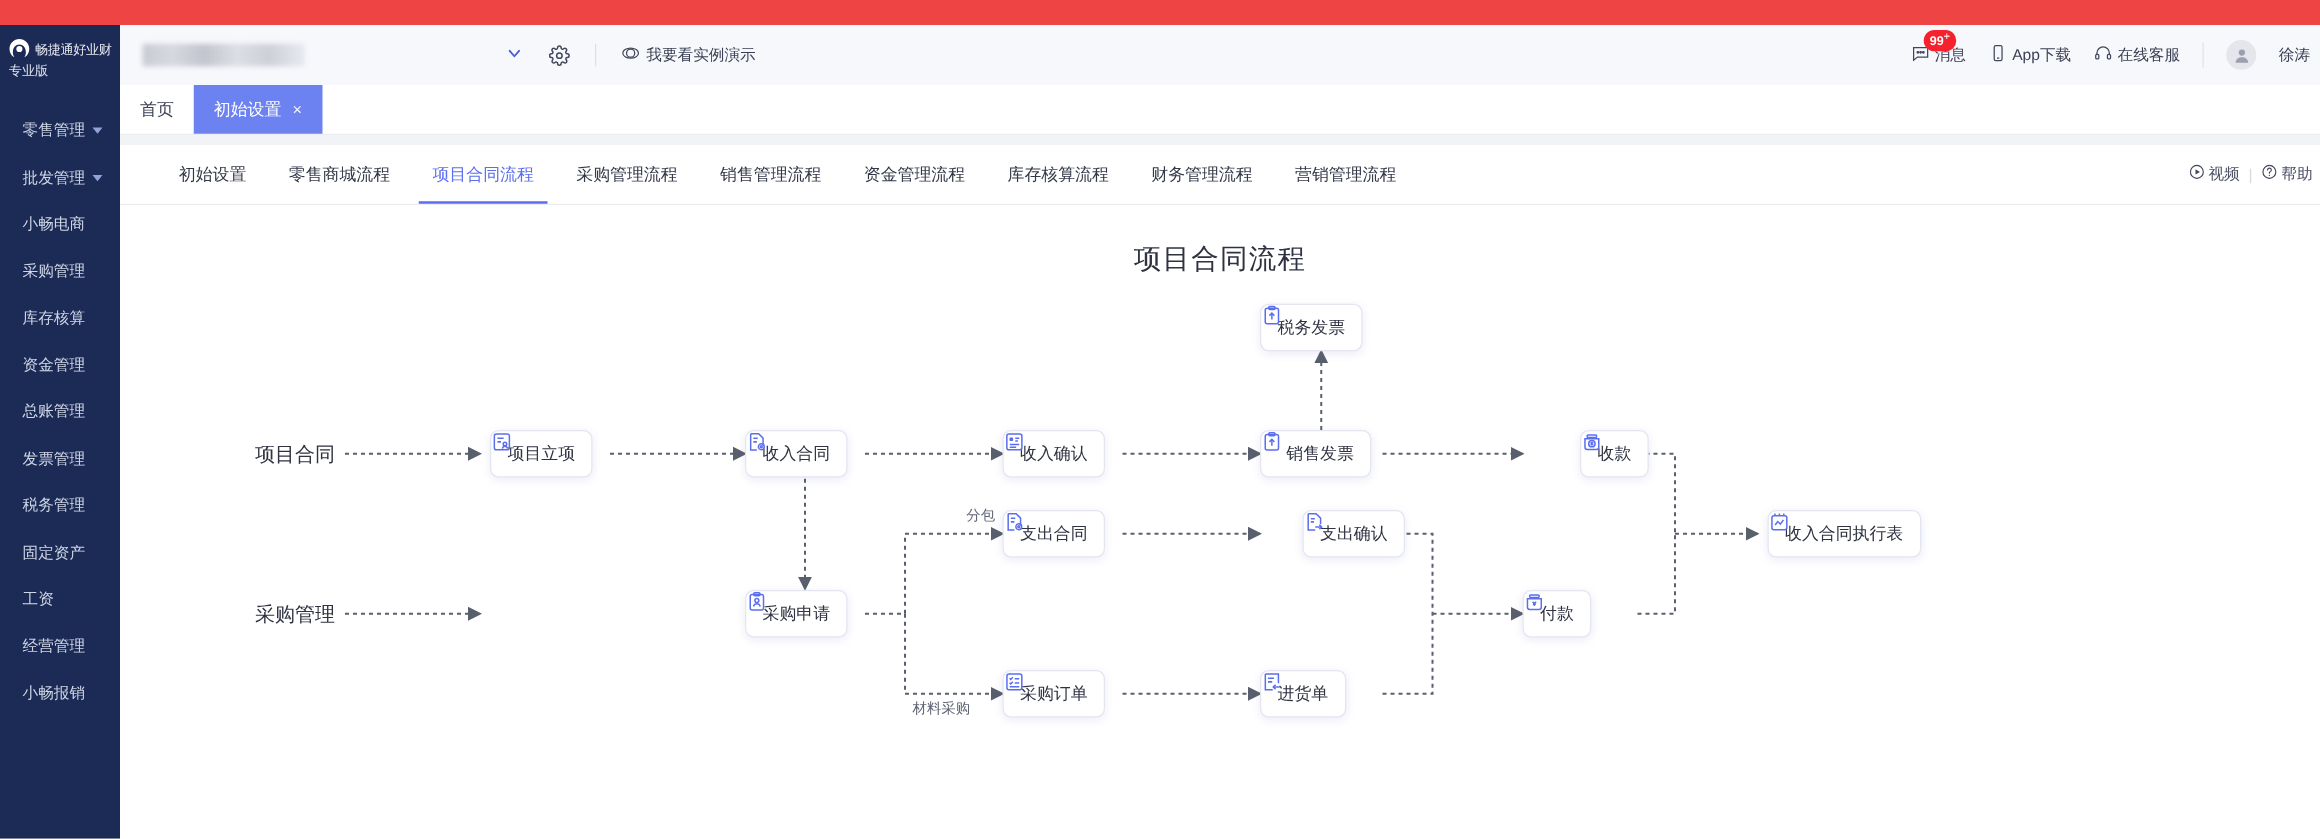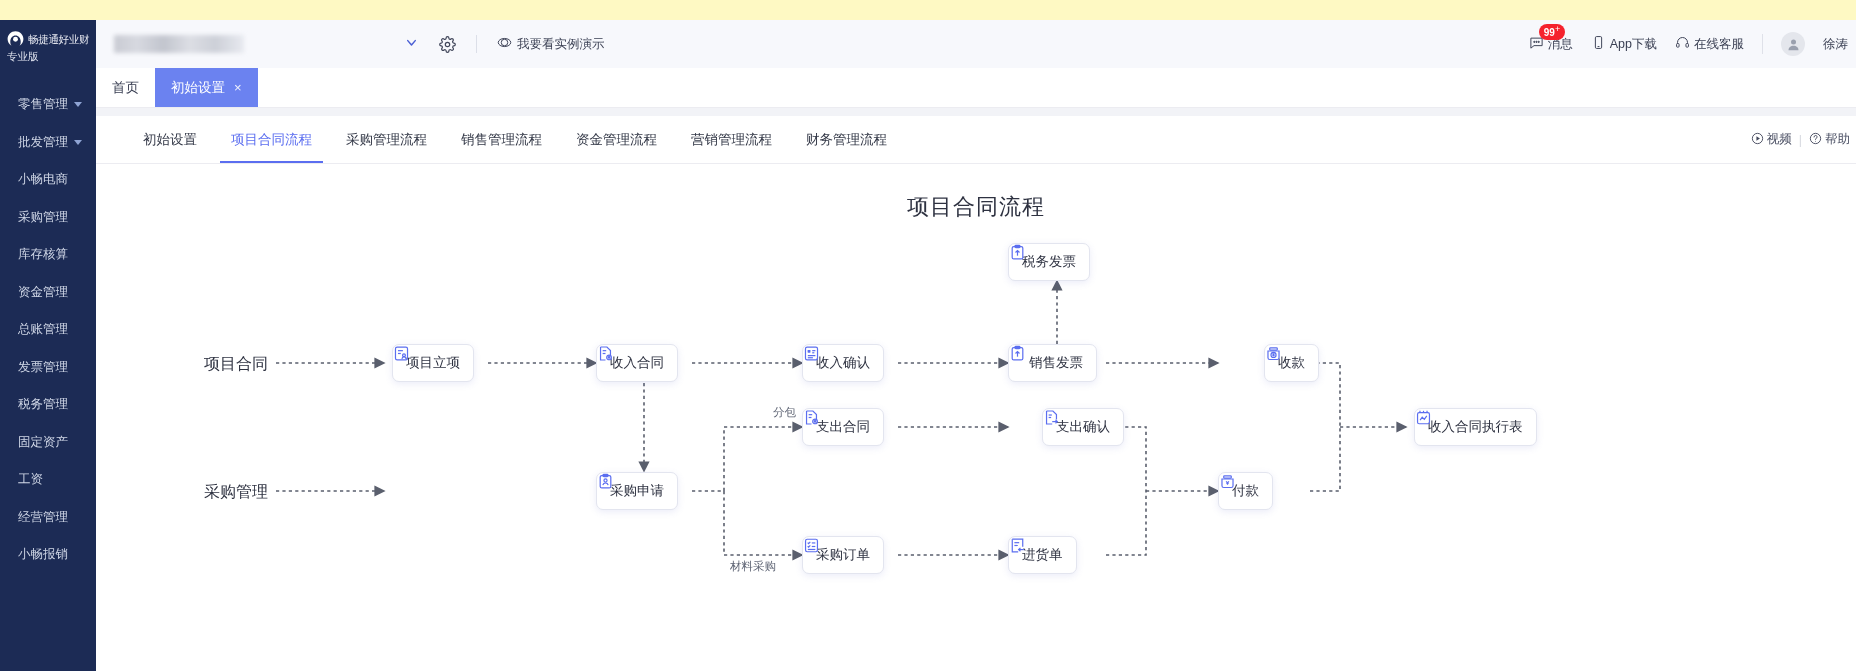--- a/index.html
+++ b/index.html
@@ -2,21 +2,21 @@
 <html><head>
 <meta charset="utf-8">
 <style>
   * { box-sizing: border-box; margin: 0; padding: 0; }
   html, body {
     width: 1856px; height: 671px;
     overflow: hidden;
     background: #ffffff;
     font-family: "Liberation Sans", "DejaVu Sans", sans-serif;
   }
-  #app { position: relative; width: 1856px; height: 491px; background: #fef9c3; }
+  #app { position: relative; width: 1856px; height: 491px; background: #ef4444; }
 
   
   .sidebar {
     position: absolute; left: 0; top: 20px;
     width: 96px; height: 651px;
     background: #1c2b55;
     overflow: hidden;
   }
   .brand {
     height: 48px; padding: 6px 6px 0 6px;
@@ -128,21 +128,21 @@
   .subnav-item.active { color: #5b6ef0; }
   .subnav-item.active::after {
     content: ""; position: absolute; left: 6px; right: 6px; bottom: 0;
     height: 2.5px; background: #5b6ef0;
   }
   .subnav-right {
     margin-left: auto; display: flex; align-items: center; gap: 7px;
     padding-right: 6px; font-size: 12.5px; color: #4a4f63;
   }
   .subnav-right .sep { color: #d7d9e0; }
-  .mini { display: inline-flex; align-items: flex-end; gap: 3px; cursor: pointer; }
+  .mini { display: inline-flex; align-items: flex-start; gap: 3px; cursor: pointer; }
 
   
   .canvas {
     position: absolute; left: 96px; top: 164px;
     width: 1760px; height: 507px; background: #fff;
     overflow: hidden;
   }
   .diagram-title {
     position: absolute; left: 0; top: 28px; width: 1760px;
     text-align: center; font-size: 22px; color: #2e3241; font-weight: normal;
@@ -311,37 +311,43 @@
       <span class="tab-close">×</span>
     </div>
   </div>
 
   <div class="subnav-wrap"></div>
   <div class="subnav">
     <div class="subnav-items">
       <div class="subnav-item">
           <span>初始设置</span>
         </div>
+      <div class="subnav-item">
+          <span>零售商城流程</span>
+        </div>
       <div class="subnav-item active">
           <span>项目合同流程</span>
         </div>
       <div class="subnav-item">
           <span>采购管理流程</span>
         </div>
       <div class="subnav-item">
           <span>销售管理流程</span>
         </div>
       <div class="subnav-item">
           <span>资金管理流程</span>
         </div>
       <div class="subnav-item">
+          <span>库存核算流程</span>
+        </div>
+      <div class="subnav-item">
+          <span>财务管理流程</span>
+        </div>
+      <div class="subnav-item">
           <span>营销管理流程</span>
-        </div>
-      <div class="subnav-item">
-          <span>财务管理流程</span>
         </div>
     </div>
     <div class="subnav-right">
       <span class="mini">
         <span>
           <svg width="13" height="13" viewBox="0 0 24 24" fill="none" stroke="#41465a" stroke-width="1.7">
               <circle cx="12" cy="12" r="9.5"></circle>
               <polygon points="10,8 16.5,12 10,16" fill="#41465a" stroke="none"></polygon>
             </svg>
         </span>

